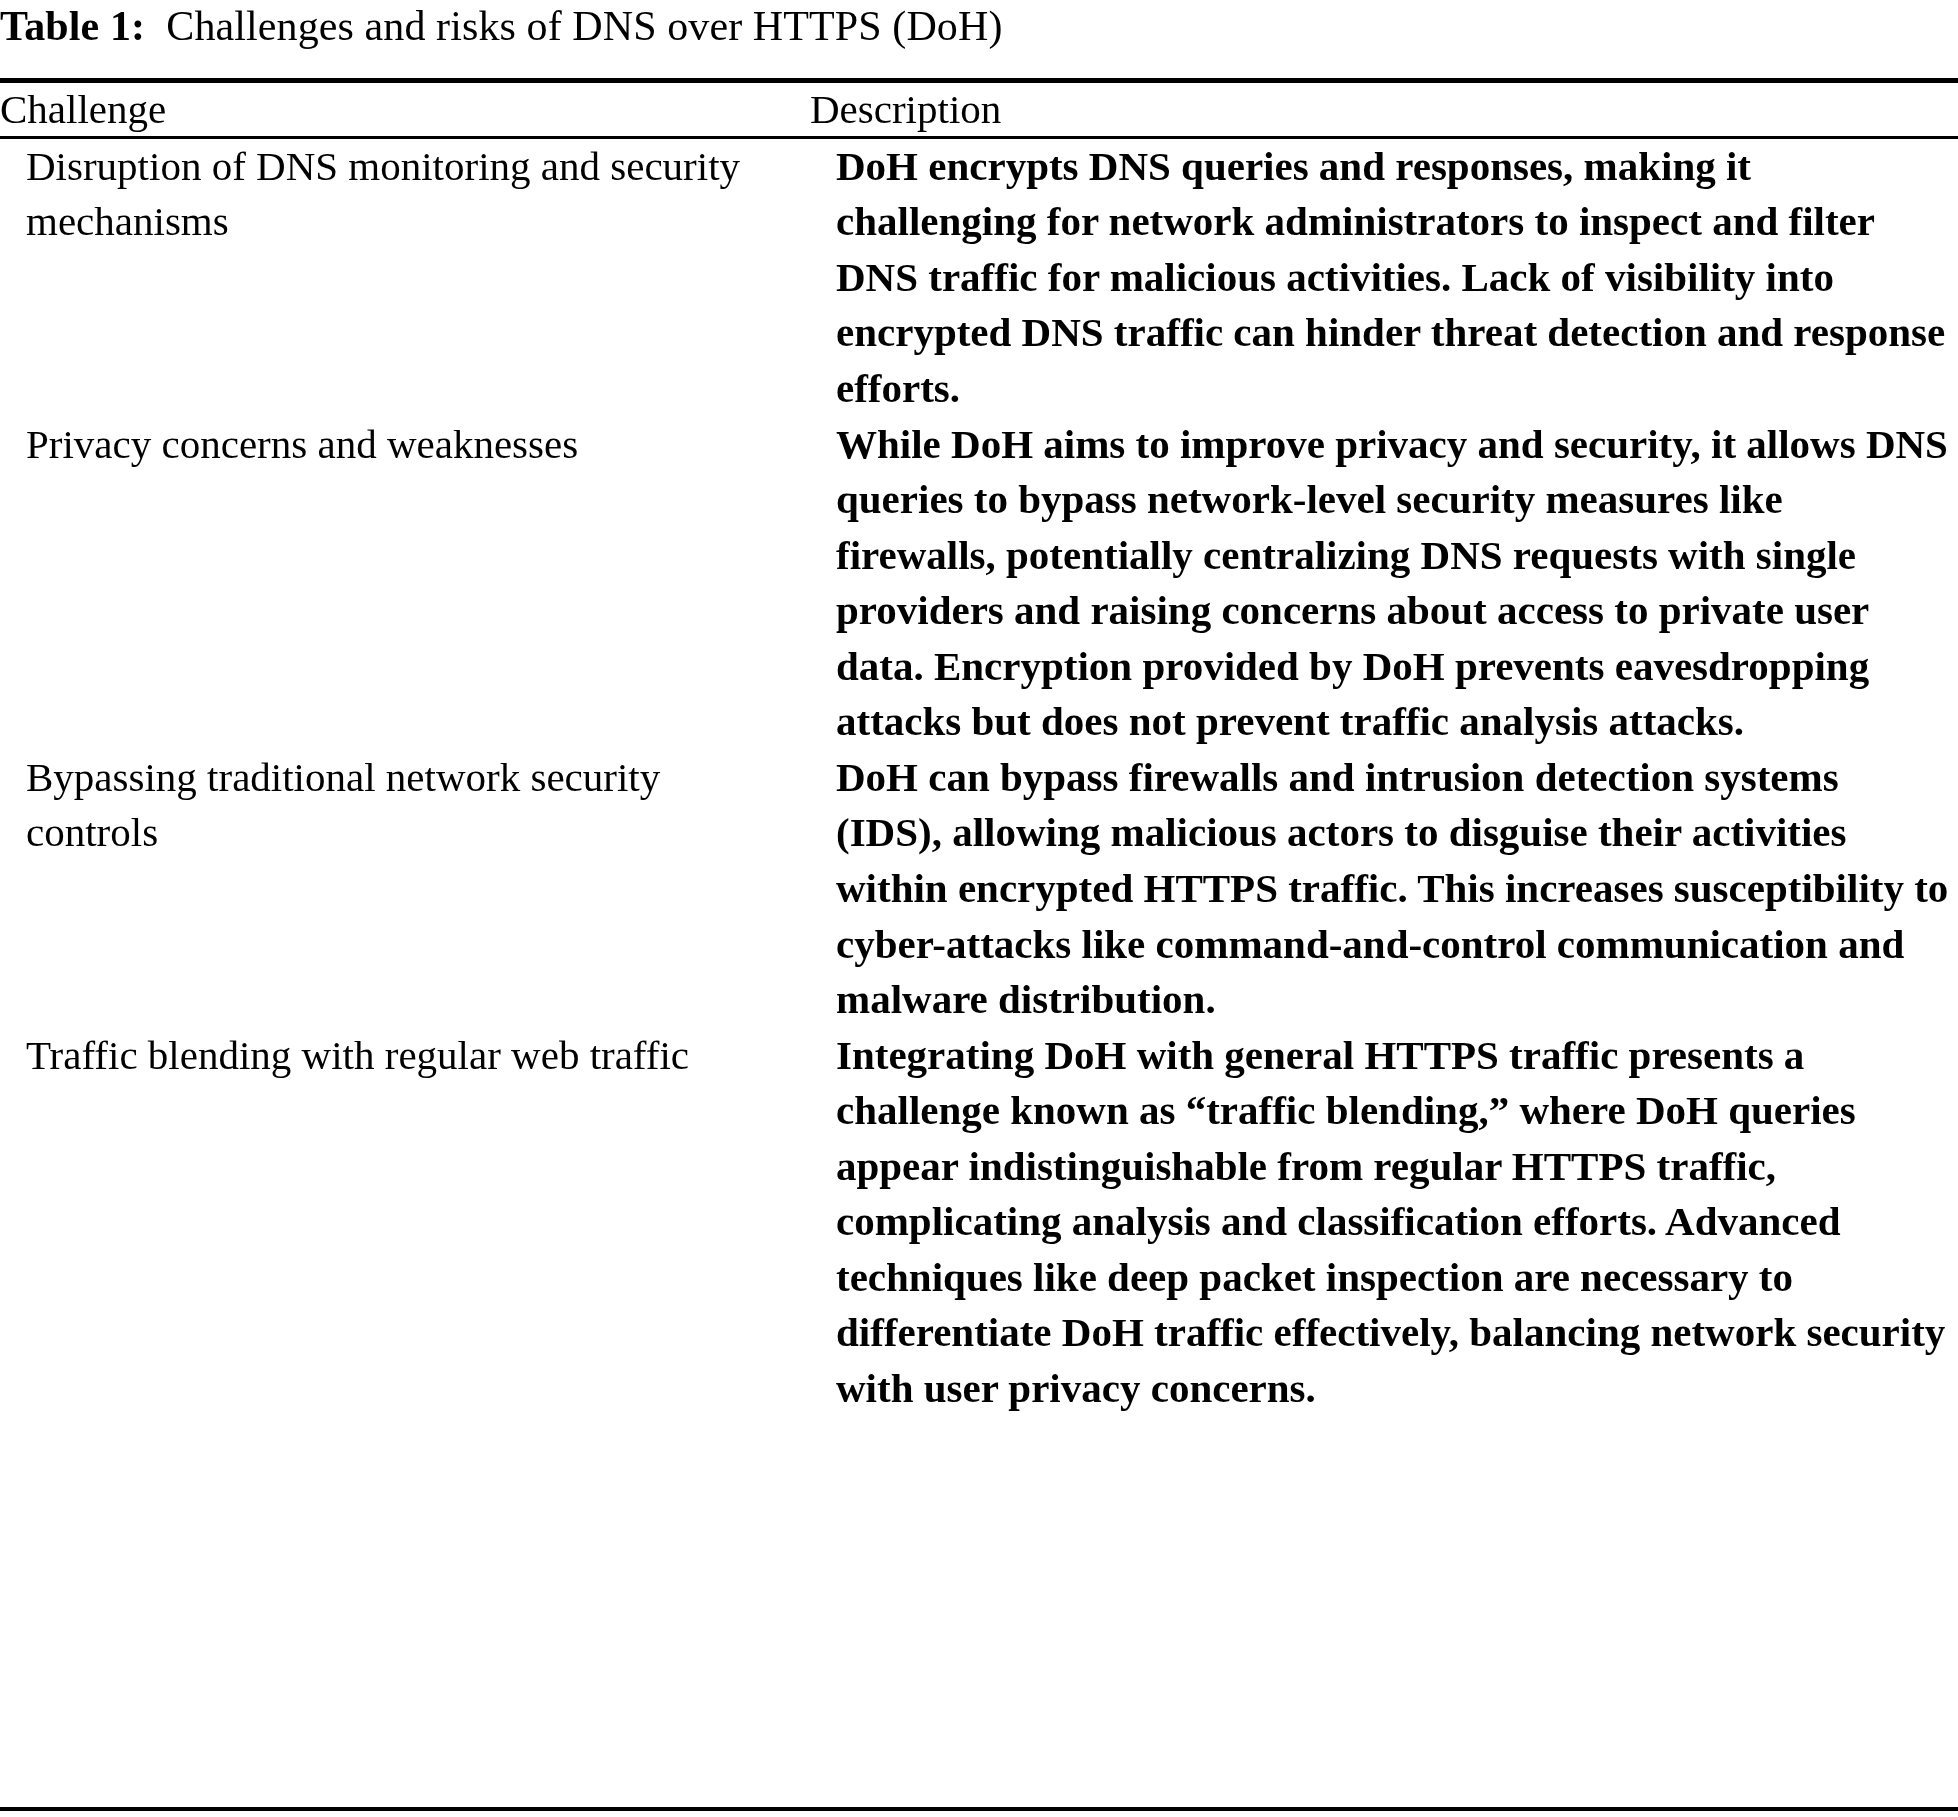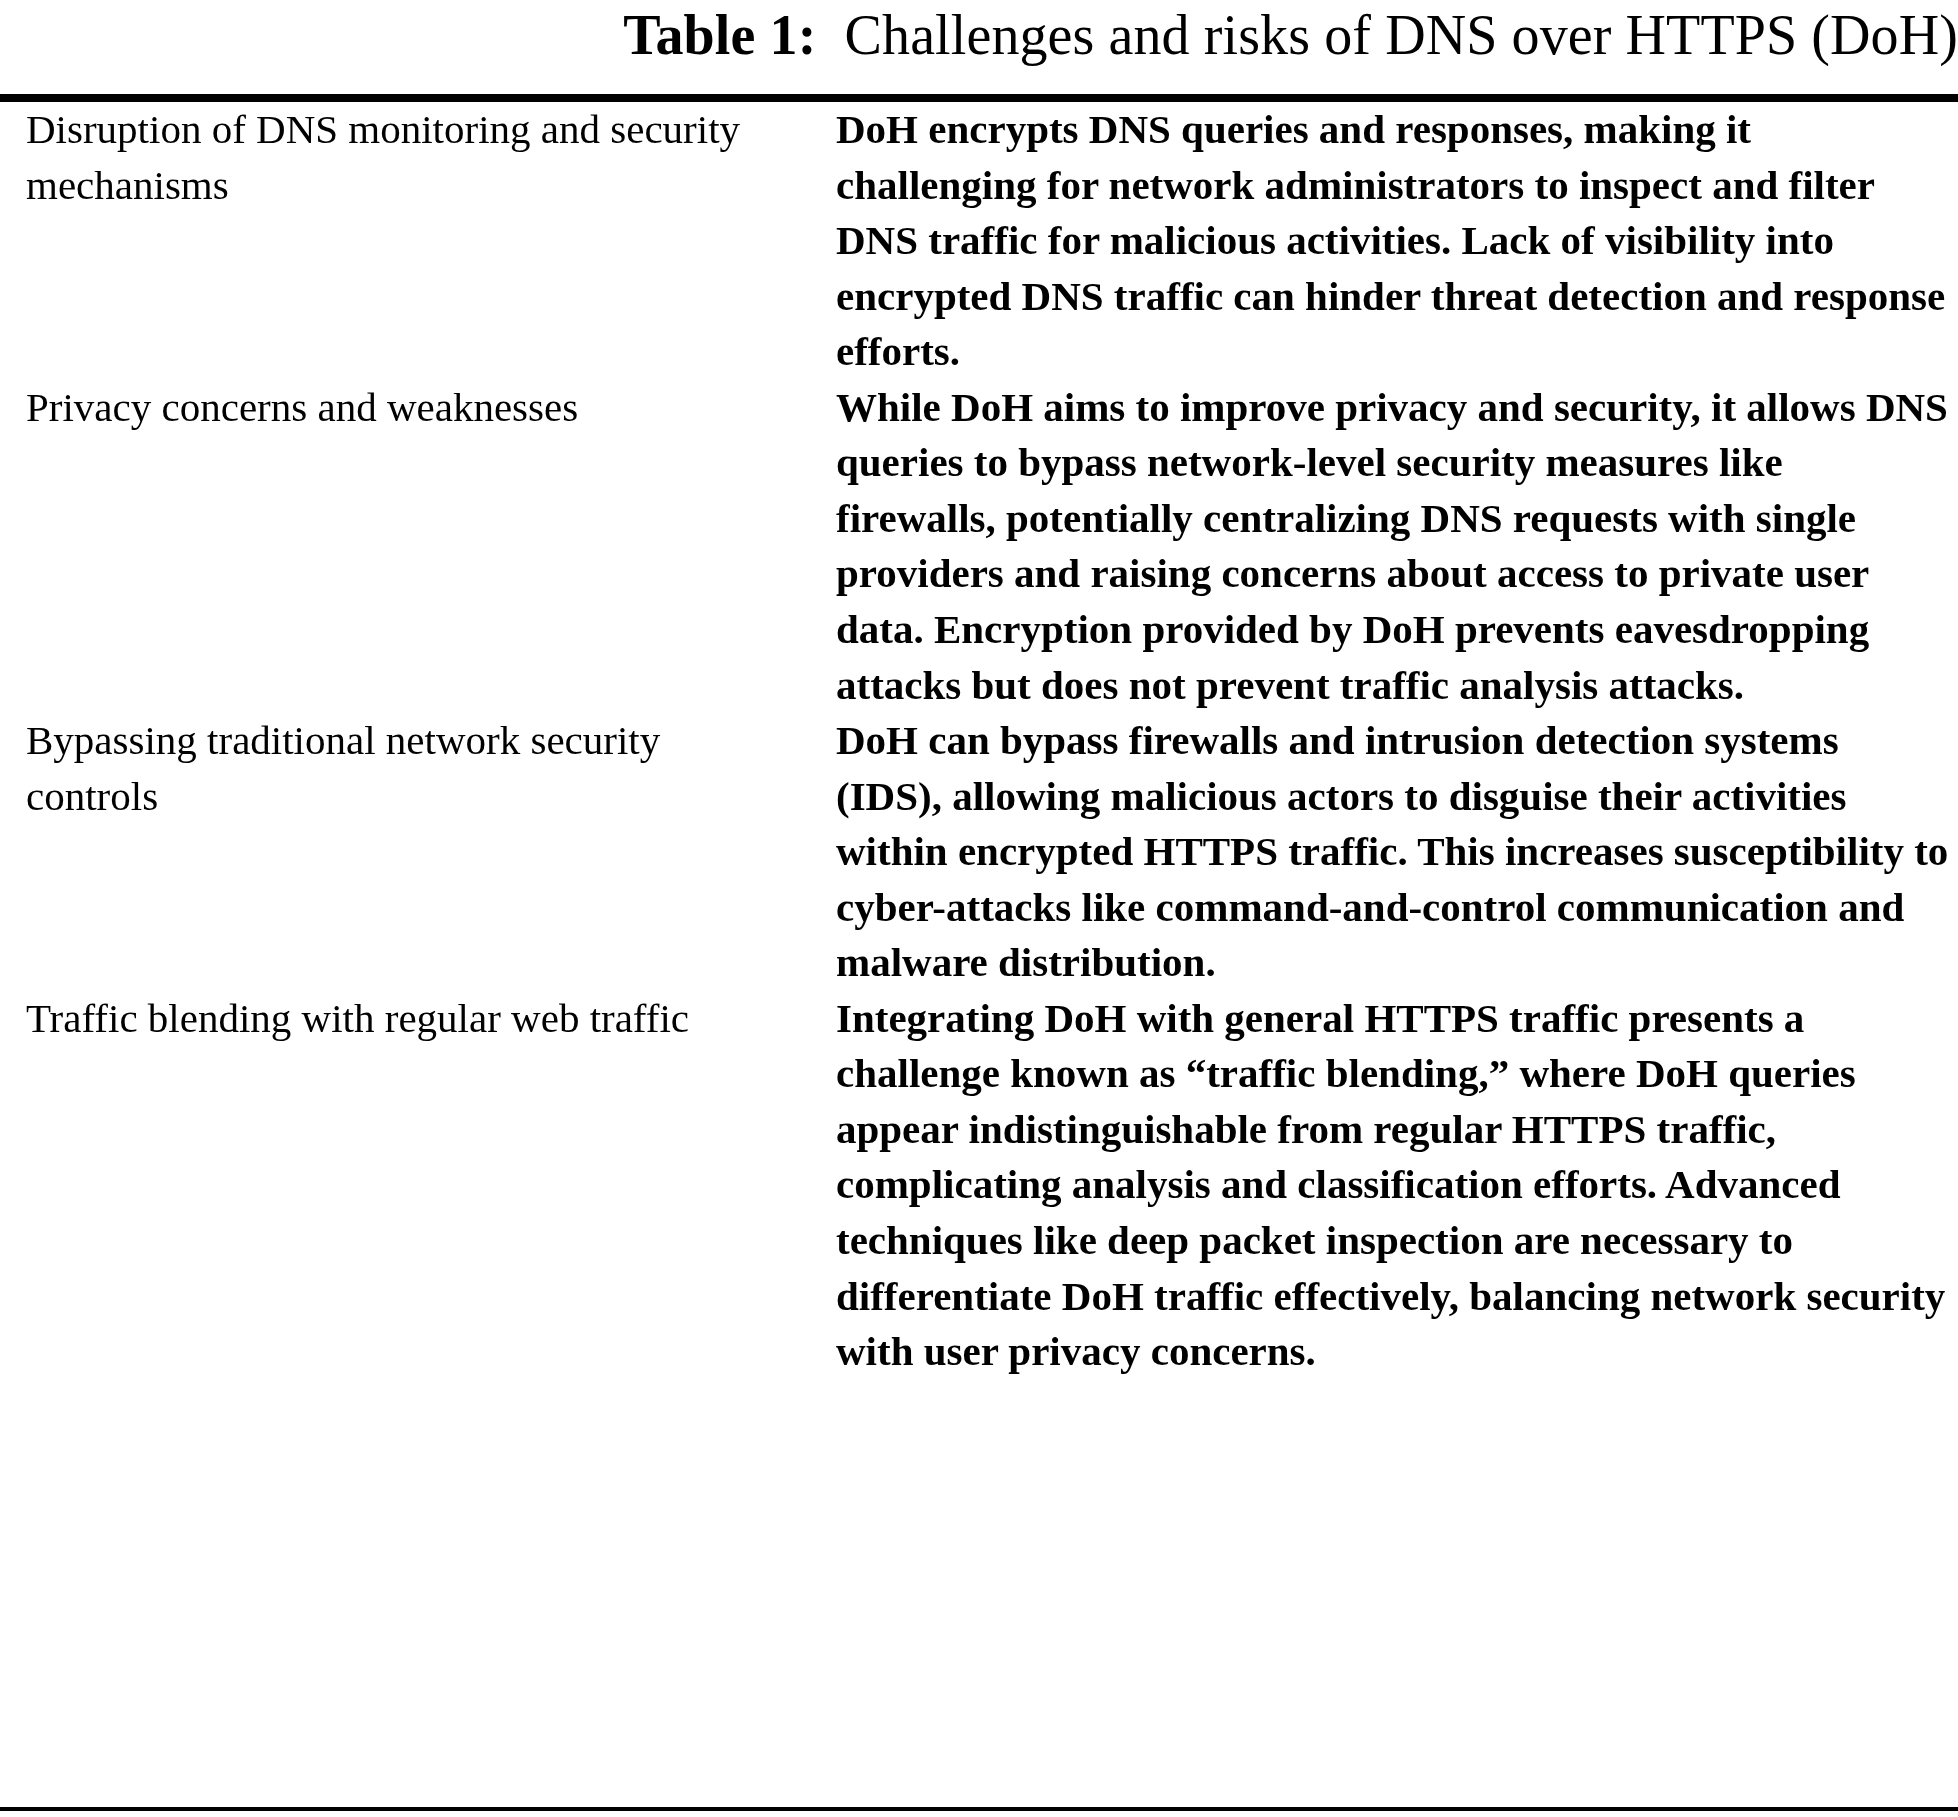--- a/index.html
+++ b/index.html
@@ -15,22 +15,22 @@
     -webkit-font-smoothing: antialiased;
   }
   .page {
     position: relative;
     width: 1958px;
     height: 1817px;
     box-sizing: border-box;
     overflow: hidden;
   }
   .table-caption {
-    text-align: right;
-    font-size: 56px;
+    text-align: left;
+    font-size: 42px;
     line-height: 1.18;
     padding-top: 2px;
     letter-spacing: 0.1px;
     white-space: nowrap;
   }
   .table-caption .cap-label {
     font-weight: bold;
   }
   .table-caption .cap-text {
     font-weight: normal;
@@ -90,20 +90,32 @@
 <body>
 
 <div class="page">
 
   <div class="table-caption">
     <span class="cap-label">Table 1:</span><span class="cap-text">&nbsp; <span>Challenges and risks of DNS over HTTPS (DoH)</span></span>
   </div>
 
   <div class="rule-top"></div>
 
+  <table class="data">
+    <colgroup>
+      <col class="c-challenge">
+      <col class="c-description">
+    </colgroup>
+    <thead>
+      <tr class="head-row">
+        <th>Challenge</th>
+        <th>Description</th>
+      </tr>
+    </thead>
+  </table>
 
   <div class="rule-mid"></div>
 
   <table class="data">
     <colgroup>
       <col class="c-challenge">
       <col class="c-description">
     </colgroup>
     <tbody>
       <tr class="body-row">

